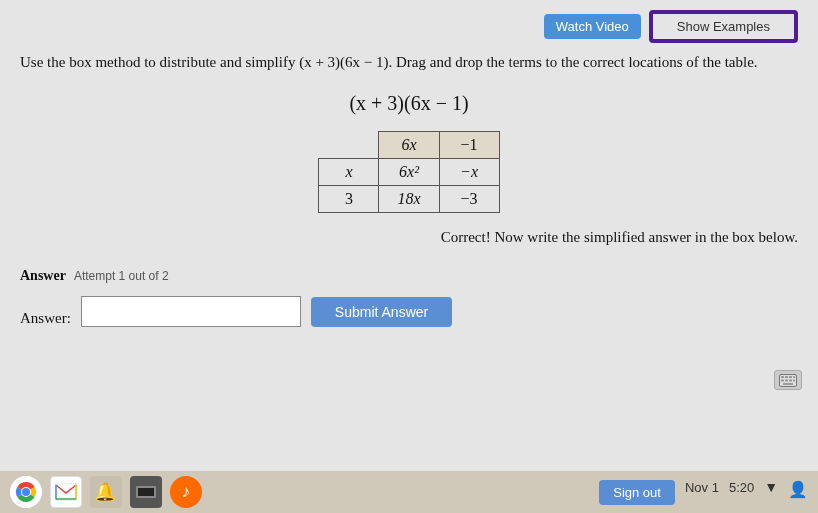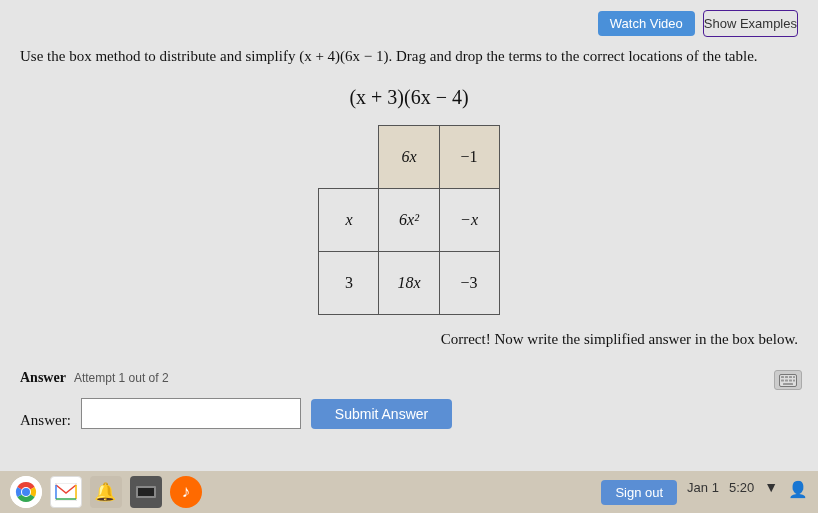--- a/index.html
+++ b/index.html
@@ -33,23 +33,23 @@
       border: none;
       padding: 5px 12px;
       border-radius: 4px;
       font-size: 13px;
       margin-right: 8px;
       cursor: pointer;
     }
 
     .show-examples-btn {
       background: transparent;
-      border: 1px solid #4c1d95;
+      border: 4px solid #4c1d95;
       color: #333;
-      padding: 5px 0;
+      padding: 5px 24px;
       border-radius: 4px;
       font-size: 13px;
       cursor: pointer;
     }
 
     .problem-text {
       font-size: 15px;
       color: #111;
       line-height: 1.5;
       margin-bottom: 18px;
@@ -69,21 +69,21 @@
       justify-content: center;
       margin-bottom: 16px;
     }
 
     .box-table {
       border-collapse: collapse;
     }
 
     .box-table td {
       border: 1.5px solid #555;
-      padding: 22px 18px;
+      padding: 4px 18px;
       text-align: center;
       font-size: 16px;
       font-family: Georgia, serif;
       color: #111;
       min-width: 60px;
     }
 
     .box-table .header-row td {
       background: #e0d8c8;
       font-weight: normal;
@@ -229,23 +229,23 @@
 </head>
 <body>
 
 <div class="main-content">
 
   <div class="top-bar">
     <button class="watch-video-btn">Watch Video</button>
     <button class="show-examples-btn">Show Examples</button>
   </div>
 
-  <div class="problem-text">Use the box method to distribute and simplify (x + 4)(6x − 1). Drag and drop the terms to the correct locations of the table.</div>
-
-  <div class="expression-center">(x + 3)(6x − 4)</div>
+  <div class="problem-text">Use the box method to distribute and simplify (x + 3)(6x − 1). Drag and drop the terms to the correct locations of the table.</div>
+
+  <div class="expression-center">(x + 3)(6x − 1)</div>
 
   <div class="box-table-wrapper">
     <table class="box-table">
       <tbody>
           <tr class="header-row">
         <td class="no-border-top-left"></td>
         <td><span class="math">6x</span></td>
         <td>−1</td>
       </tr>
       <tr>
@@ -328,18 +328,18 @@
       </svg>
     </div>
 
     <div class="taskbar-icon" style="background:#ff6a00;border-radius:50%;width:32px;height:32px;display:flex;align-items:center;justify-content:center;font-size:17px;color:white;">
       ♪
     </div>
   </div>
 
   <div class="bottom-right">
     <button class="sign-out-btn">Sign out</button>
-    <span class="bottom-info">Jan 1</span>
+    <span class="bottom-info">Nov 1</span>
     <span class="bottom-info">5:20</span>
     <span class="wifi-icon-small">▼</span>
     <span style="font-size:16px;color:#333;">👤</span>
   </div>
 </div>
 
 </body></html>

